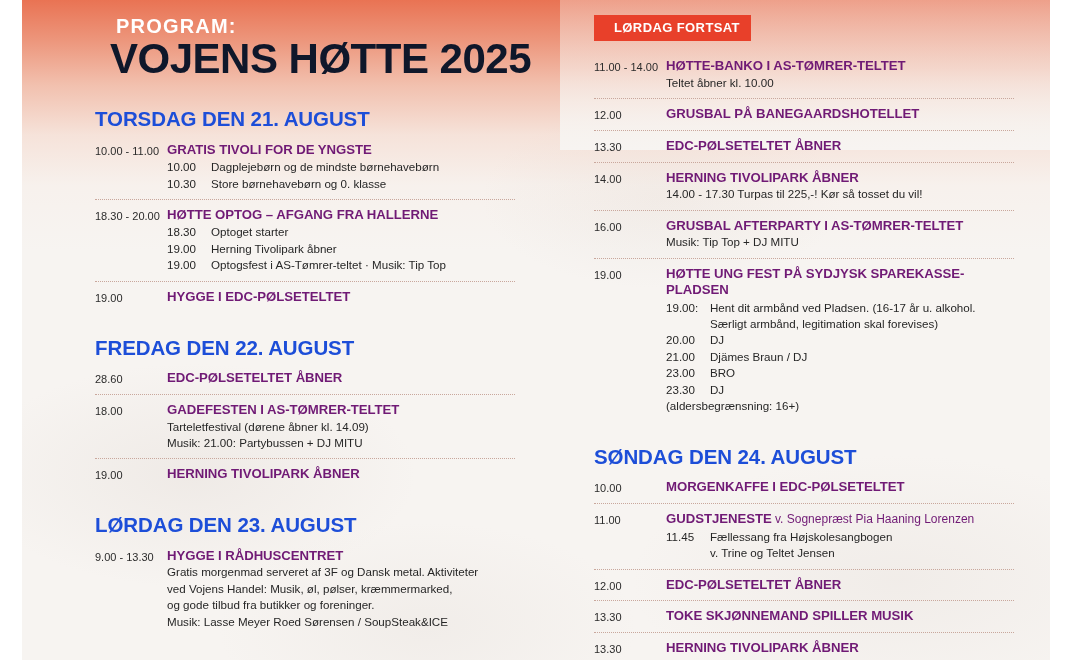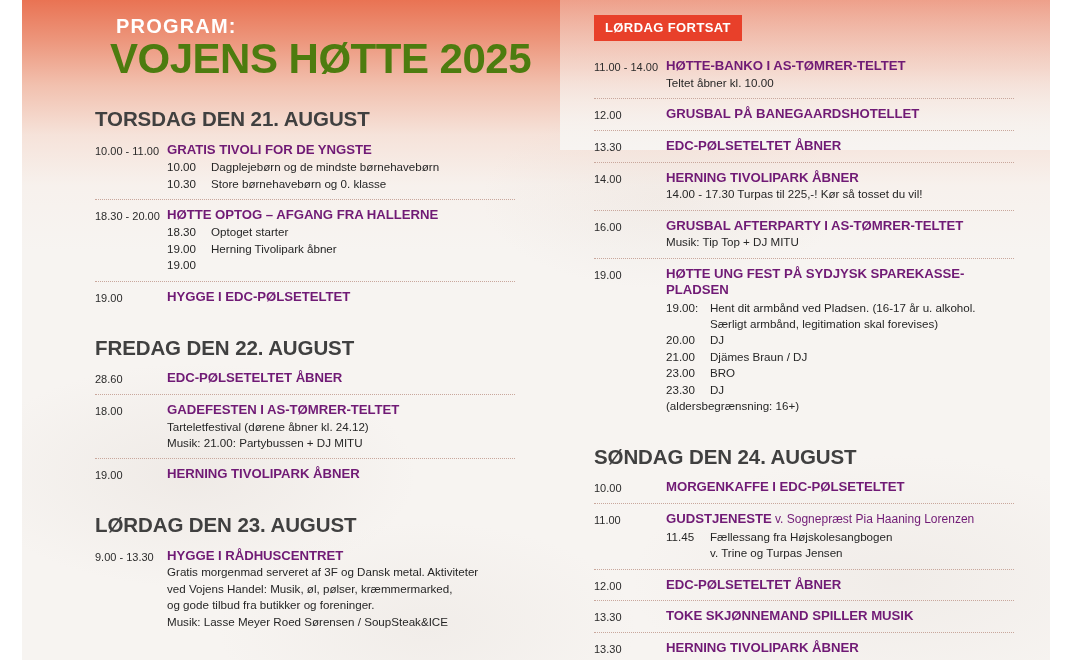--- a/index.html
+++ b/index.html
@@ -95,54 +95,54 @@
     font-size: 20px;
     font-weight: bold;
     color: #ffffff;
     letter-spacing: 1.2px;
     line-height: 1;
     margin-left: 6px;
   }
   .main-title {
     font-size: 42px;
     font-weight: bold;
-    color: #4d7c0f;
+    color: #0f172a;
     letter-spacing: -0.5px;
     line-height: 1.02;
     margin-top: 2px;
   }
 
   
   .col {
     position: absolute;
     z-index: 4;
   }
   .col-left  { left: 95px;  top: 108px; width: 420px; }
   .col-right { left: 594px; top: 15px;  width: 420px; }
 
   
   .day-heading {
-    color: #404040;
+    color: #1d4ed8;
     font-size: 20.5px;
     font-weight: bold;
     letter-spacing: -0.1px;
     line-height: 1.1;
     margin-bottom: 11px;
   }
   .day-heading.spaced { margin-top: 24px; }
 
   
   .badge {
     display: inline-block;
     background: #e8402a;
     color: #ffffff;
     font-size: 13px;
     font-weight: bold;
     letter-spacing: 0.4px;
-    padding: 5px 11px 6px 11px;
+    padding: 5px 11px 6px 20px;
     margin-bottom: 17px;
   }
 
   
   .event {
     display: flex;
     align-items: flex-start;
     padding-bottom: 7px;
     border-bottom: 1px dotted #c9a79c;
     margin-bottom: 7px;
@@ -235,20 +235,21 @@
             <div class="sub-line">
               <span class="sub-time">18.30</span>
               <span class="sub-text">Optoget starter</span>
             </div>
             <div class="sub-line">
               <span class="sub-time">19.00</span>
               <span class="sub-text">Herning Tivolipark åbner</span>
             </div>
             <div class="sub-line">
               <span class="sub-time">19.00</span>
+              <span class="sub-text">Optogsfest i AS-Tømrer-teltet · Musik: Tip Top</span>
             </div>
           </div>
         </div>
       </div>
       <div class="event last">
         <div class="event-time">19.00</div>
         <div class="event-body">
           <div class="event-title">HYGGE I EDC-PØLSETELTET</div>
         </div>
       </div>
@@ -256,21 +257,21 @@
       <div class="event">
         <div class="event-time">28.60</div>
         <div class="event-body">
           <div class="event-title">EDC-PØLSETELTET ÅBNER</div>
         </div>
       </div>
       <div class="event">
         <div class="event-time">18.00</div>
         <div class="event-body">
           <div class="event-title">GADEFESTEN I AS-TØMRER-TELTET</div>
-          <div class="note-line">Tarteletfestival (dørene åbner kl. 24.12)</div>
+          <div class="note-line">Tarteletfestival (dørene åbner kl. 14.09)</div>
           <div class="note-line">Musik: 21.00: Partybussen + DJ MITU</div>
         </div>
       </div>
       <div class="event last">
         <div class="event-time">19.00</div>
         <div class="event-body">
           <div class="event-title">HERNING TIVOLIPARK ÅBNER</div>
         </div>
       </div>
       <div class="day-heading spaced">LØRDAG DEN 23. AUGUST</div>
@@ -354,21 +355,21 @@
         <div class="event-time">11.00</div>
         <div class="event-body">
           <div class="event-title">GUDSTJENESTE<span class="title-suffix"> v. Sognepræst Pia Haaning Lorenzen</span></div>
           <div class="sub-lines">
             <div class="sub-line">
               <span class="sub-time">11.45</span>
               <span class="sub-text">Fællessang fra Højskolesangbogen</span>
             </div>
             <div class="sub-line">
               <span class="sub-time"></span>
-              <span class="sub-text">v. Trine og Turpas Jensen</span>
+              <span class="sub-text">v. Trine og Teltet Jensen</span>
             </div>
           </div>
         </div>
       </div><div class="event">
         <div class="event-time">12.00</div>
         <div class="event-body">
           <div class="event-title">EDC-PØLSETELTET ÅBNER</div>
         </div>
       </div><div class="event">
         <div class="event-time">13.30</div>

